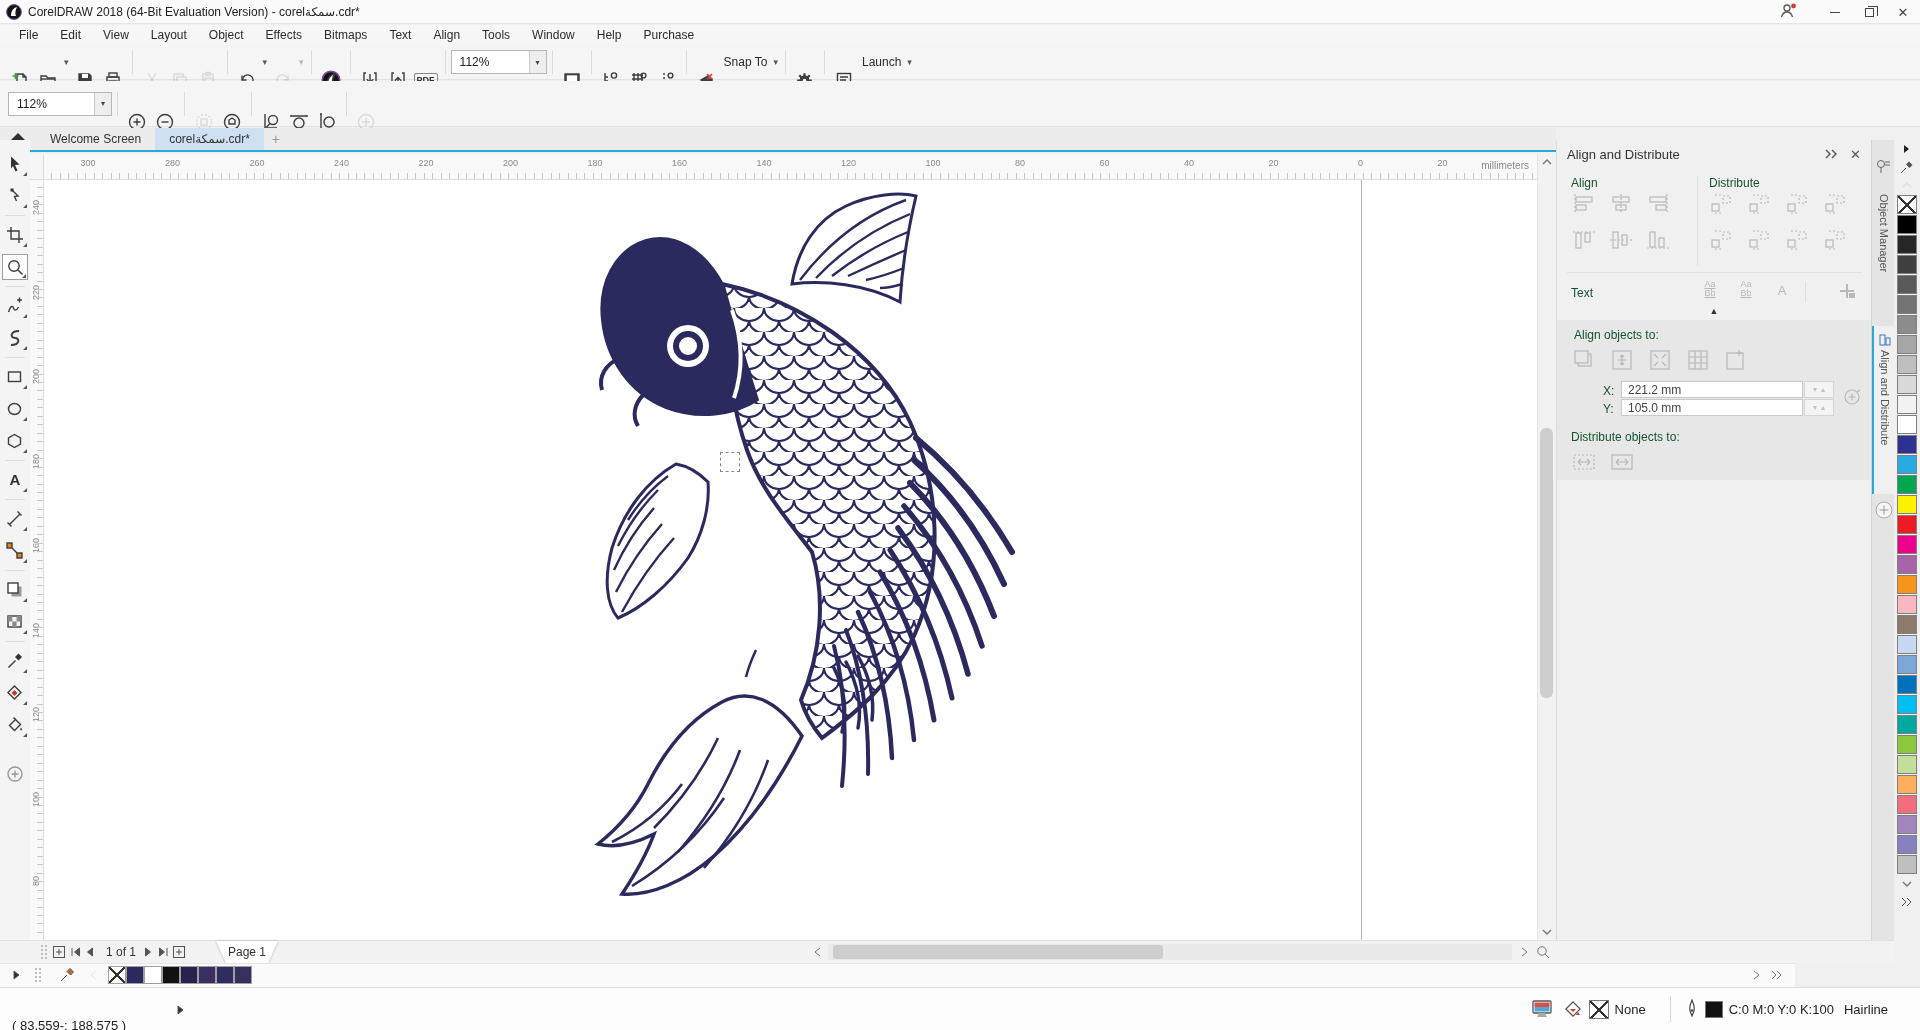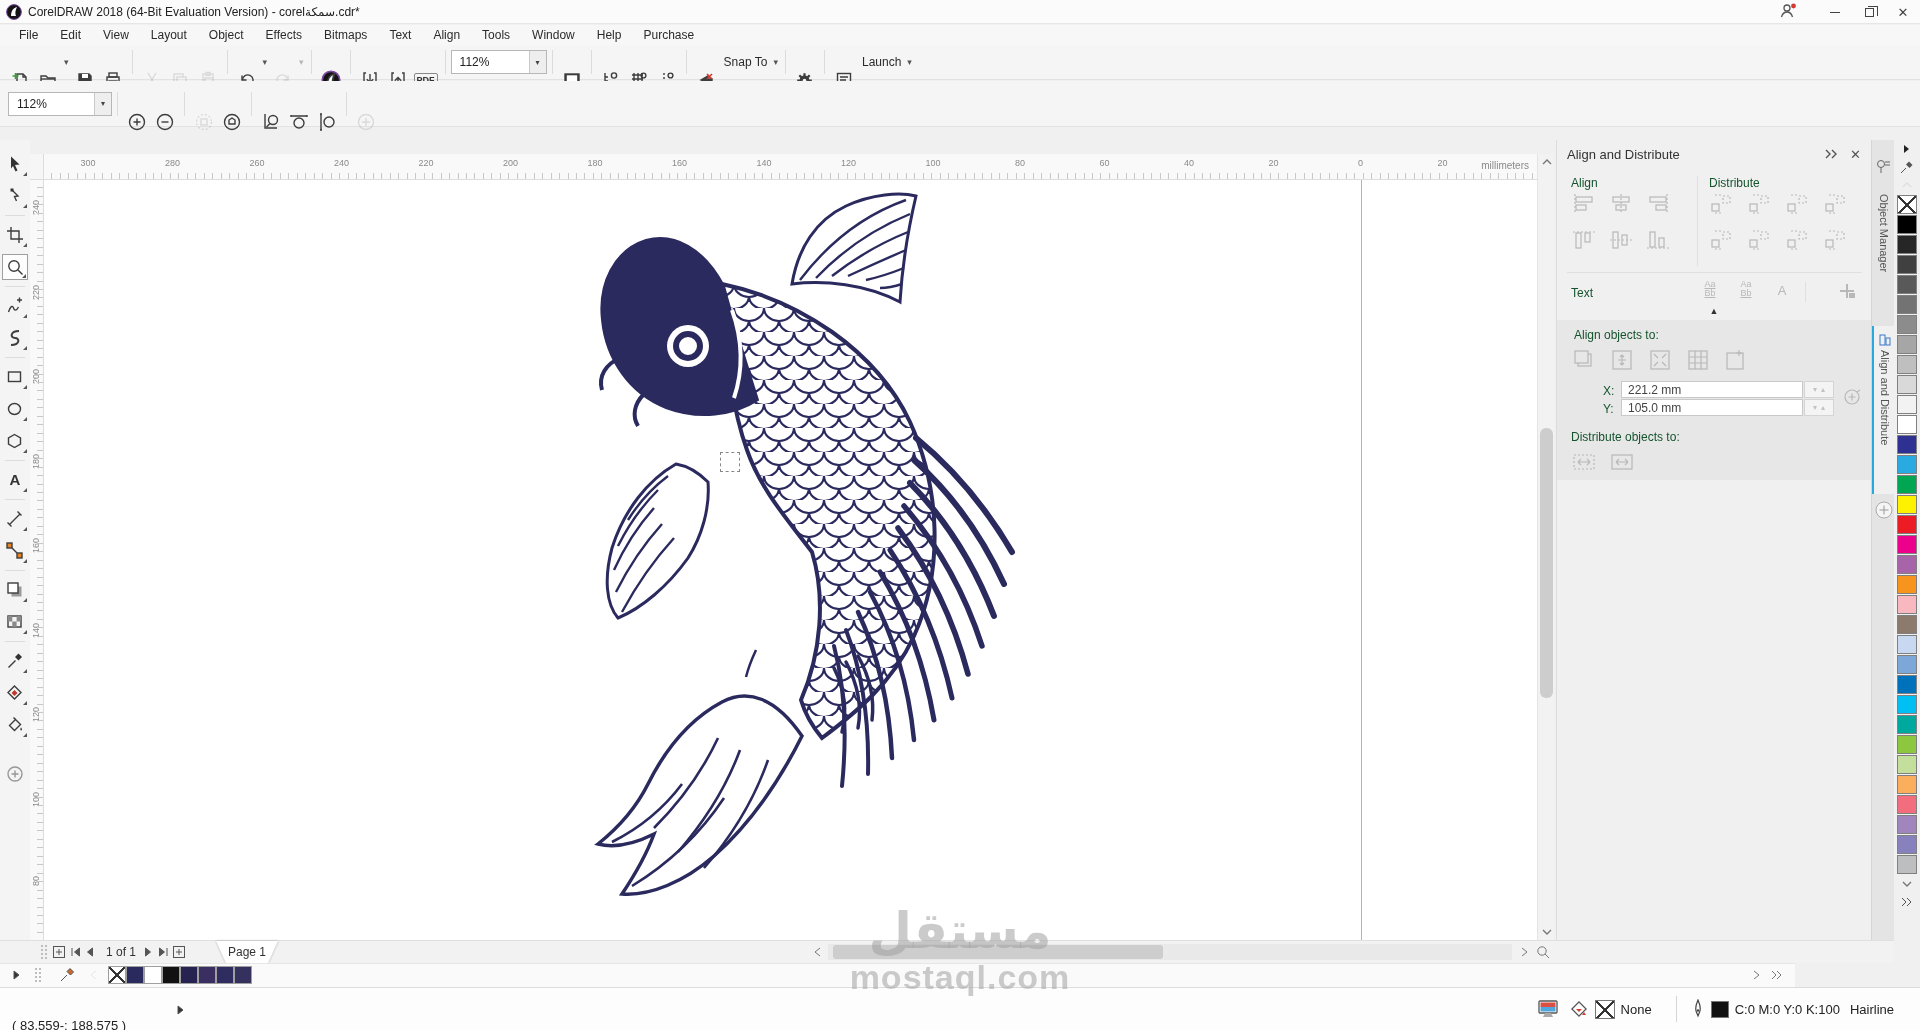--- a/index.html
+++ b/index.html
@@ -89,21 +89,21 @@
 
   .docpal { position:absolute; left:0; top:963px; width:1795px; height:24px; background:#fafafa; border-top:1px solid #e6e6e6; }
   .swatch { width:18px; height:18px; border:1px solid #9f9f9f; display:inline-block; }
   .swatch.none { background:
      linear-gradient(45deg, transparent 44%, #333 44%, #333 54%, transparent 54%),
      linear-gradient(-45deg, transparent 44%, #333 44%, #333 54%, transparent 54%), #fff; }
 
   
   .statusbar { position:absolute; left:0; top:987px; width:1920px; height:43px; background:#fdfdfd; border-top:1px solid #dcdcdc; }
   .coords { position:absolute; left:12px; top:30px; font-size:13px; color:#222; }
-  .st-right { position:absolute; right:0; top:0; height:100%; display:flex; align-items:center; }
+  .st-right { position:absolute; right:6px; top:0; height:100%; display:flex; align-items:center; }
   .st-item { display:flex; align-items:center; margin-right:10px; font-size:13px; color:#222; }
   .st-swatch { width:18px; height:17px; border:1px solid #777; margin:0 6px; }
 
   
   .docker { position:absolute; left:1556px; top:140px; width:315px; height:800px; background:#f0f0f0; border-left:1px solid #dcdcdc; }
   .docker-title { position:absolute; left:0; top:0; width:100%; height:28px; display:flex; align-items:center; padding:0 10px; font-size:13px; color:#333; }
   .docker-title .sp { flex:1; }
   .dlabel { position:absolute; font-size:12px; color:#14532d; }
   .gicon { position:absolute; width:26px; height:24px; }
   .gicon svg { stroke:#b8b8b8; fill:none; stroke-width:1.2; }
@@ -380,20 +380,34 @@
       </span>
     <span class="tsep"></span>
     <span class="tbtn grayed">
         <svg width="20" height="20">
           <circle cx="10" cy="10" r="7.5"></circle>
           <path d="M10 6v8M6 10h8"></path>
         </svg>
       </span>
   </div>
 
+  <div class="tabbar" style="border-bottom-color: rgb(41, 168, 224);">
+    <span class="dtab home">
+      <svg width="16" height="14">
+          <path d="M8 1 15 8h-2v5H10V9H6v4H3V8H1z" fill="#2f2f2f" stroke="none"></path>
+        </svg>
+    </span>
+    <span class="dtab">
+        <span>Welcome Screen</span>
+      </span>
+    <span class="dtab active" style="background: rgb(207, 224, 243);">
+        <span>corelسمكة.cdr*</span>
+      </span>
+    <span class="newtab">+</span>
+  </div>
 
   <div class="ruler-corner"></div>
   <div class="hruler">
     <span class="hunit">millimeters</span>
   <span class="hlabel" style="left: 51.5px;">300</span>
       <span class="hlabel" style="left: 136px;">280</span>
       <span class="hlabel" style="left: 220.5px;">260</span>
       <span class="hlabel" style="left: 305px;">240</span>
       <span class="hlabel" style="left: 389.5px;">220</span>
       <span class="hlabel" style="left: 474px;">200</span>
@@ -1015,18 +1029,14 @@
           <path d="M1 1l4 4 4-4" fill="none" stroke="#777" stroke-width="1.4"></path>
         </svg>
       </div>
     <div class="pal-ctl">
         <svg width="12" height="10">
           <path d="M1 1l4 4-4 4M6 1l4 4-4 4" fill="none" stroke="#555"></path>
         </svg>
       </div>
   </div>
 
-  <div class="watermark">
-    <div class="ar">مستقل</div>
-    <div class="en">mostaql.com</div>
-  </div>
 
 </div>
 
 </body></html>

